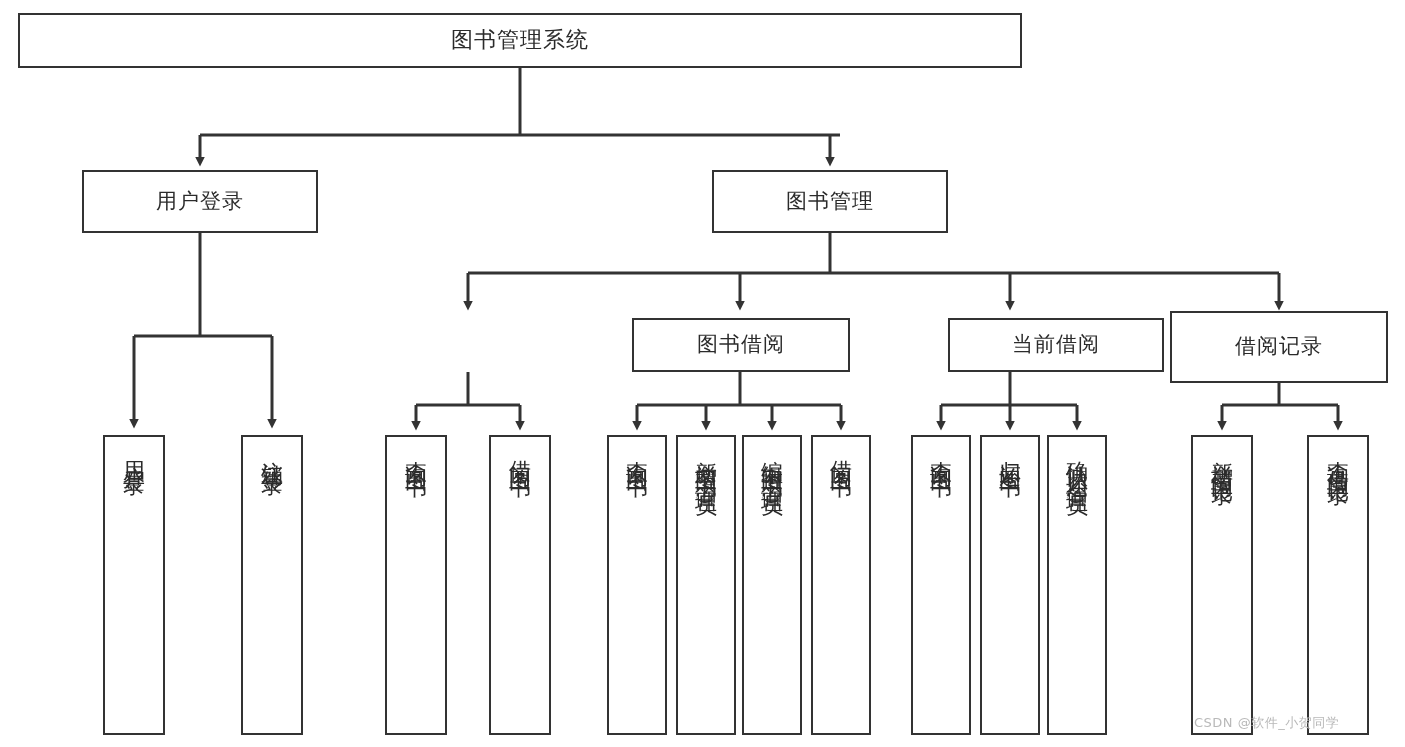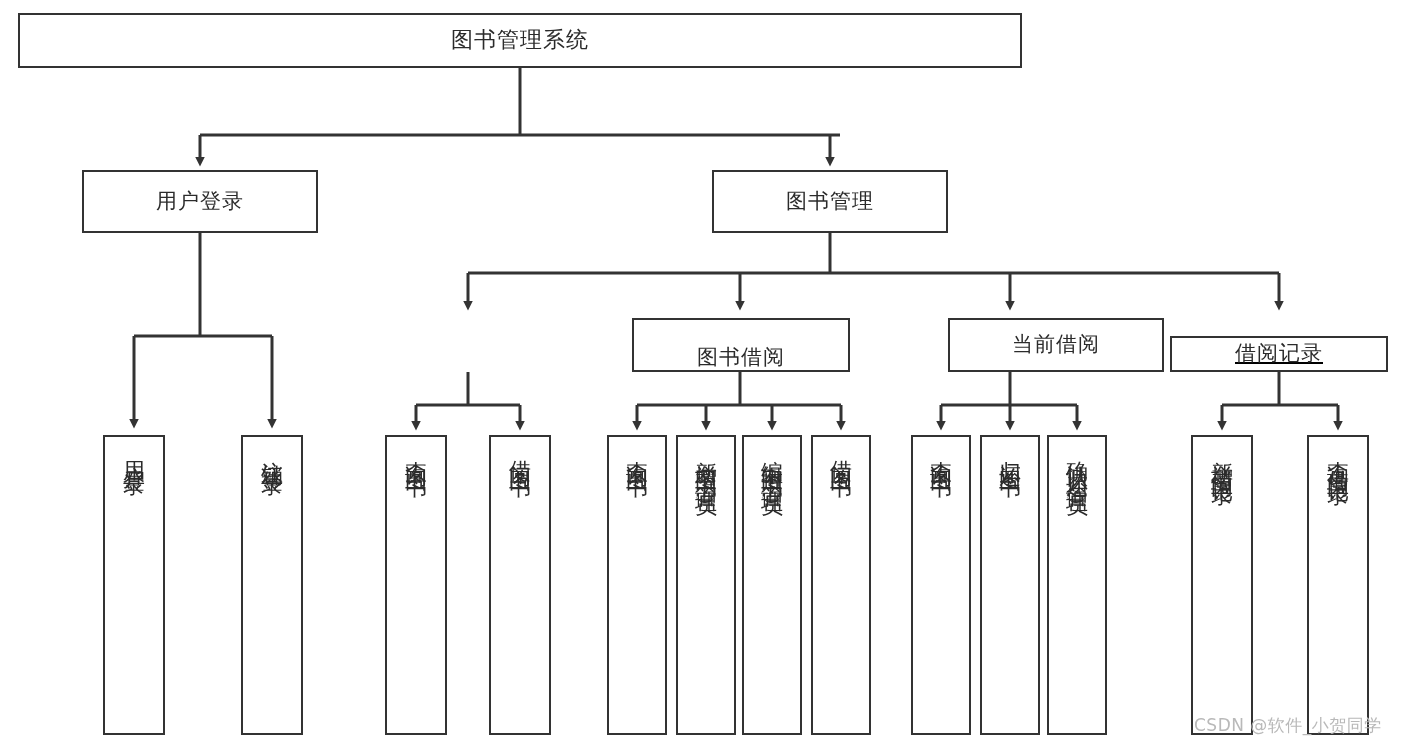--- a/index.html
+++ b/index.html
@@ -7,21 +7,21 @@
   #canvas{position:relative;width:1405px;height:747px;background:#fff;overflow:hidden;}
   #wires{position:absolute;left:0;top:0;width:1405px;height:747px;}
   .node{position:absolute;box-sizing:border-box;background:#ffffff;
         border:2.5px solid #333333;display:flex;align-items:center;justify-content:center;}
   .node .lbl{color:#2b2b2b;text-align:center;line-height:1.12;}
   .node.h .lbl{font-size:21px;letter-spacing:1px;}
   .node.root .lbl{font-size:22px;letter-spacing:1px;}
   .node.v{align-items:flex-start;padding-top:6px;}
   .node.v .lbl{writing-mode:vertical-rl;text-orientation:upright;
                font-size:22px;letter-spacing:5px;line-height:1.0;}
-  .watermark{position:absolute;left:1194px;top:714px;font-size:17px;color:#b9b9b9;
+  .watermark{position:absolute;left:1194px;top:714px;font-size:13px;color:#b9b9b9;
              letter-spacing:.5px;white-space:nowrap;}
 </style>
 </head>
 <body>
 
 <div id="canvas">
 
   <svg id="wires" viewBox="0 0 1405 747" xmlns="http://www.w3.org/2000/svg">
     <defs>
       <marker id="ar" markerWidth="11" markerHeight="11" refX="1.5" refY="5" orient="auto" markerUnits="userSpaceOnUse">
@@ -76,27 +76,27 @@
     <span class="lbl">图书管理系统</span>
   </div>
 
   <div class="node h" style="left:82px;top:170px;width:236px;height:63px;">
     <span class="lbl">用户登录</span>
   </div>
   <div class="node h" style="left:712px;top:170px;width:236px;height:63px;">
     <span class="lbl">图书管理</span>
   </div>
 
-  <div class="node h" style="left:632px;top:318px;width:218px;height:54px;align-items:flex-end;">
+  <div class="node h" style="left:632px;top:318px;width:218px;height:54px;">
     <span class="lbl">图书借阅</span>
   </div>
   <div class="node h" style="left:948px;top:318px;width:216px;height:54px;font-family:Liberation Serif, serif;">
     <span class="lbl">当前借阅</span>
   </div>
-  <div class="node h" style="left:1170px;top:336px;width:218px;height:36px;text-decoration:underline;">
+  <div class="node h" style="left:1170px;top:311px;width:218px;height:72px;">
     <span class="lbl">借阅记录</span>
   </div>
 
   <div class="node v" style="left:103px;top:435px;width:62px;height:300px;">
     <span class="lbl">用户登录</span>
   </div>
   <div class="node v" style="left:241px;top:435px;width:62px;height:300px;">
     <span class="lbl">注销登录</span>
   </div>
 

